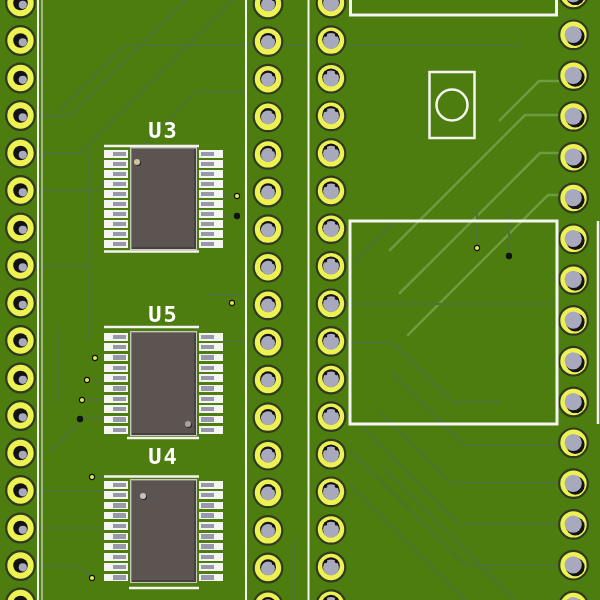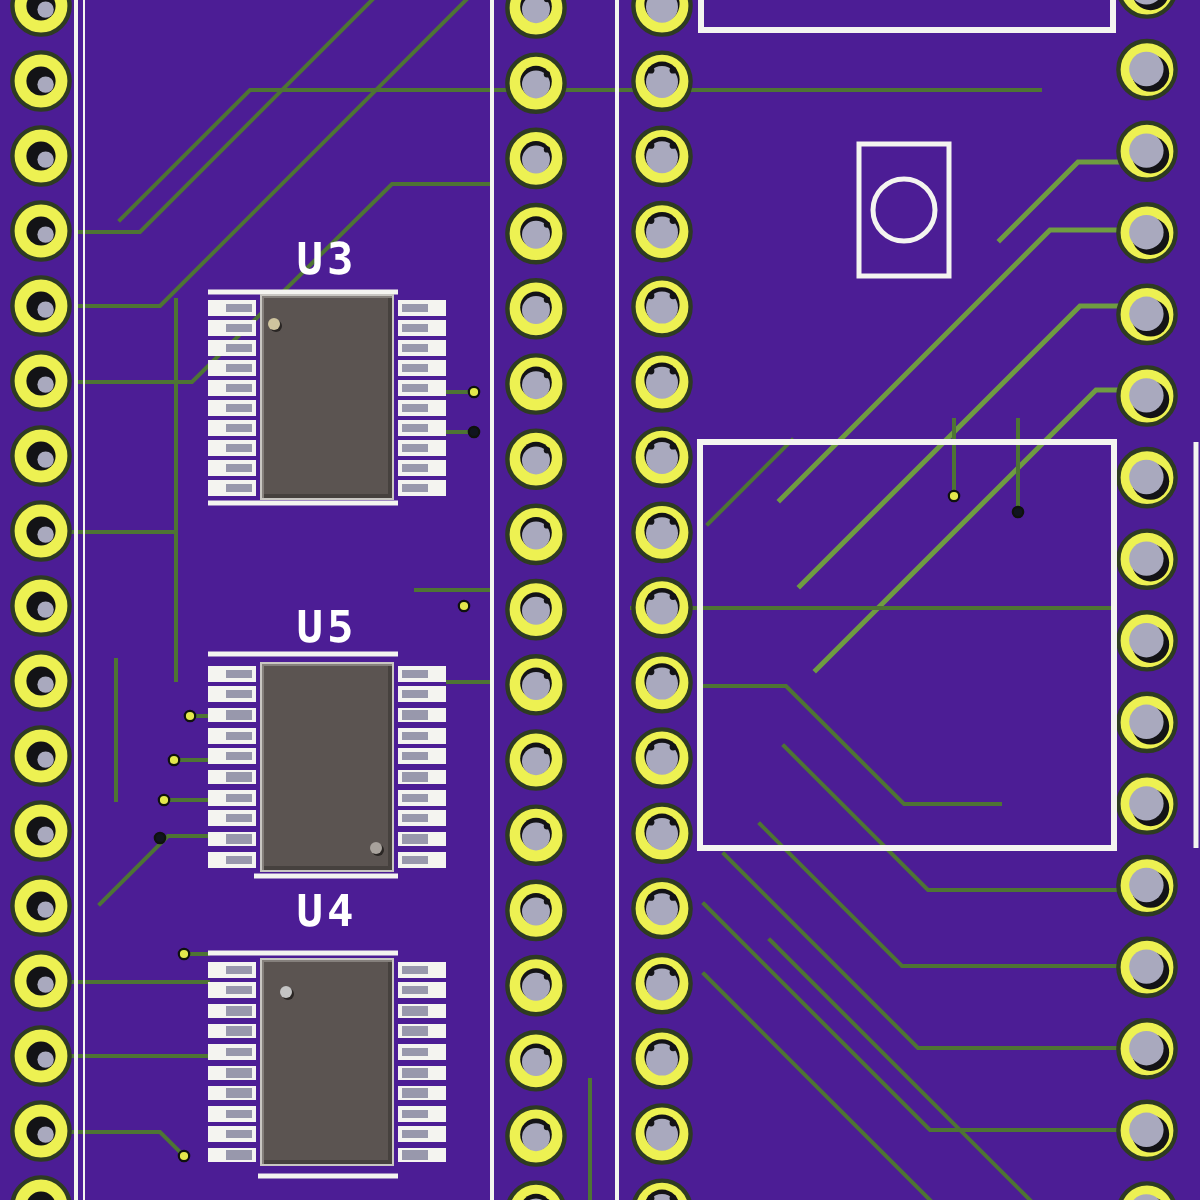--- a/index.html
+++ b/index.html
@@ -17,21 +17,21 @@
     color:#FFFFFF;font-weight:bold;font-size:22px;line-height:1;
     letter-spacing:2px;white-space:nowrap;
   }
   .ic-pad{position:absolute;box-sizing:border-box;}
   .ic-lead{position:absolute;}
   .pin1-marker{position:absolute;border-radius:50%;}
 </style>
 </head>
 <body>
 
-<div class="board" id="board" style="background: #4c1d95;">
+<div class="board" id="board" style="background: #4d7c0f;">
     <svg width="600" height="600">
       <g>
         <polyline points="40,116 70,116 186,0" fill="none" stroke="#4E7434" stroke-width="2" stroke-linecap="square" stroke-linejoin="miter"></polyline>
         <polyline points="40,153 80,153 233,0" fill="none" stroke="#4E7434" stroke-width="2" stroke-linecap="square" stroke-linejoin="miter"></polyline>
         <polyline points="40,191 96,191 196,92 245,92" fill="none" stroke="#4E7434" stroke-width="2" stroke-linecap="square" stroke-linejoin="miter"></polyline>
         <polyline points="60,110 125,45 520,45" fill="none" stroke="#4E7434" stroke-width="2" stroke-linecap="square" stroke-linejoin="miter"></polyline>
         <polyline points="88,150 88,340" fill="none" stroke="#4E7434" stroke-width="2" stroke-linecap="square" stroke-linejoin="miter"></polyline>
         <polyline points="34,266 88,266" fill="none" stroke="#4E7434" stroke-width="2" stroke-linecap="square" stroke-linejoin="miter"></polyline>
         <polyline points="58,330 58,400" fill="none" stroke="#4E7434" stroke-width="2" stroke-linecap="square" stroke-linejoin="miter"></polyline>
         <polyline points="50,452 84,418 104,418" fill="none" stroke="#4E7434" stroke-width="2" stroke-linecap="square" stroke-linejoin="miter"></polyline>

